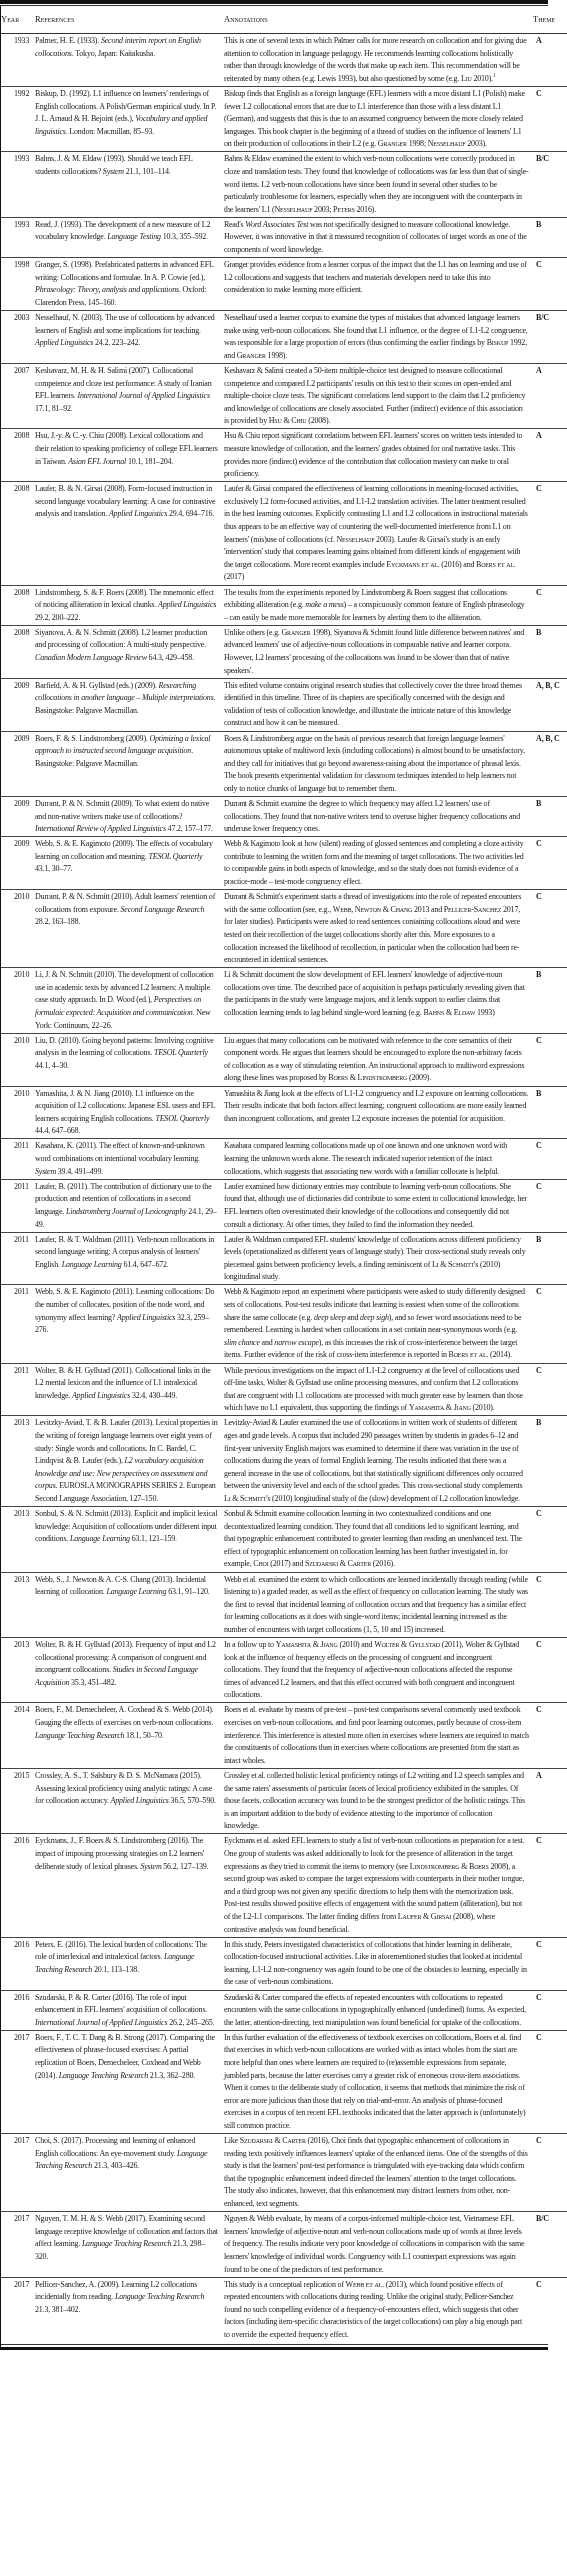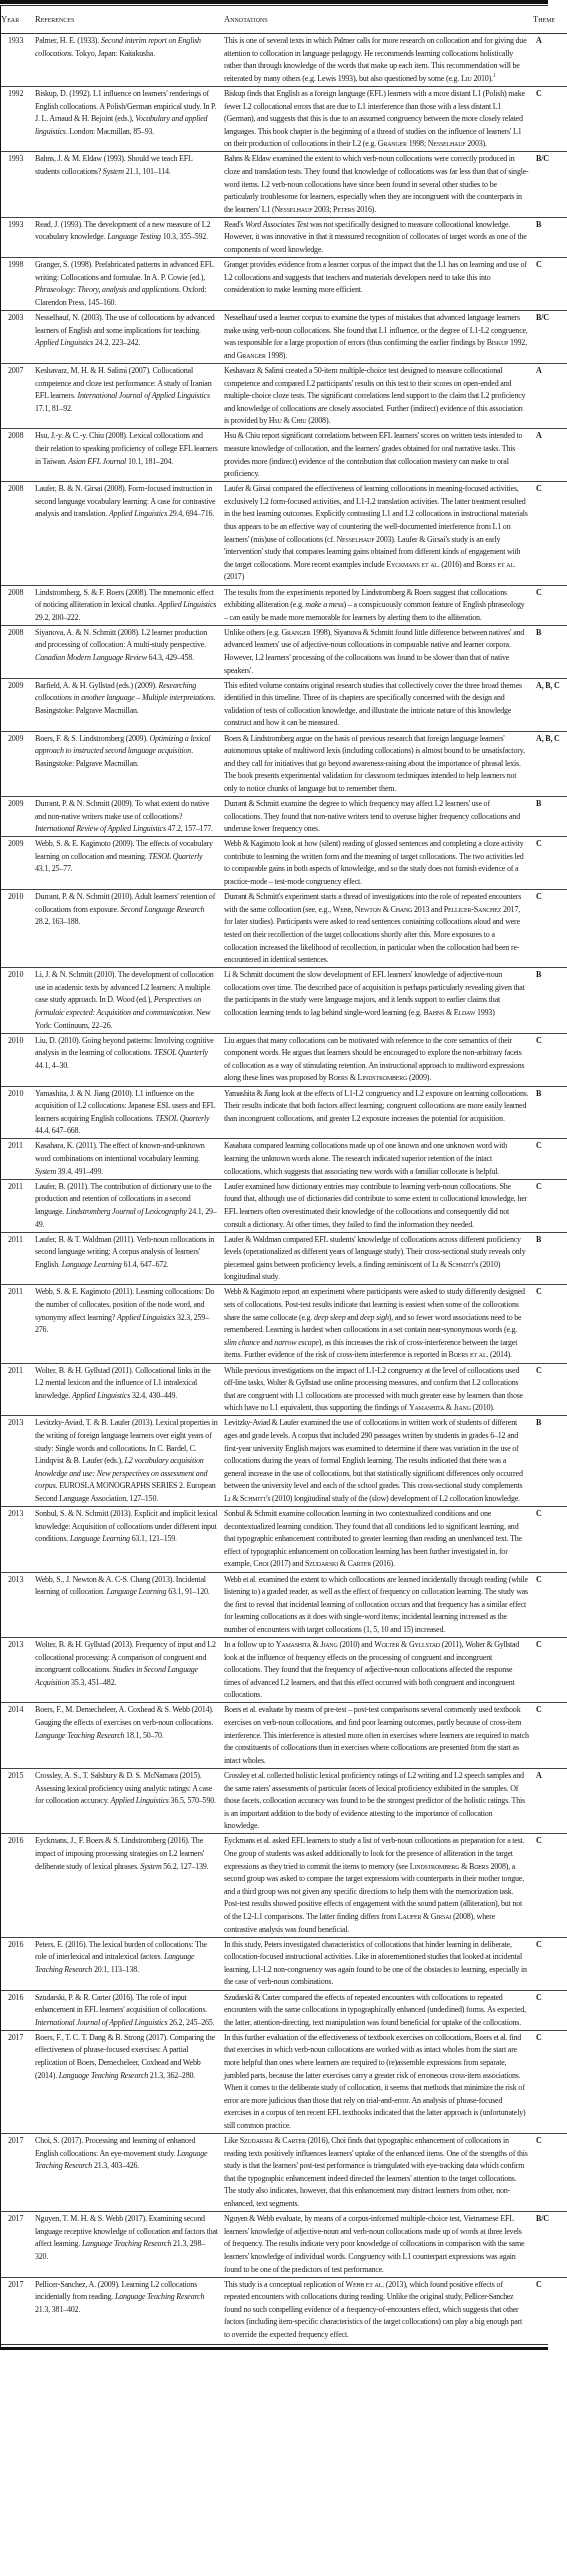--- a/index.html
+++ b/index.html
@@ -34,21 +34,21 @@
     vertical-align: top;
     letter-spacing: 0;
   }
   thead th.h-year { padding-left: 1px; }
   tbody td {
     vertical-align: top;
     padding: 1px 0 0.5px 0;
     border-top: 1px solid #444;
   }
   tbody tr:first-child td { border-top: none; }
-  td.year { padding-left: 8px; }
+  td.year { padding-left: 14px; }
   td.ref { padding-right: 6.2px; }
   td.ann { padding-right: 4.1px; }
   td.theme { font-weight: bold; padding-left: 3.1px; white-space: nowrap; }
   .ref i, .ann i { font-style: italic; }
   .ann b { font-weight: normal; letter-spacing: -0.3px; }
   .sc { font-variant: small-caps; }
   sup { font-size: 5.2px; line-height: 0; }
   .bottom-rule-thin { height: 1px; background: #333; margin-top: 2.1px; }
   .bottom-rule-gap { height: 1.5px; background: #fff; }
   .bottom-rule-thick { height: 3.1px; background: #111; }
@@ -158,21 +158,21 @@
     <td class="theme">A, B, C</td>
   </tr>
         <tr>
     <td class="year">2009</td>
     <td class="ref"><span>Durrant, P. &amp; N. Schmitt (2009). To what extent do native and non-native writers make use of collocations? </span><i>International Review of Applied Linguistics</i><span> 47.2, 157–177.</span></td>
     <td class="ann"><b>Durrant &amp; Schmitt</b><span> examine the degree to which frequency may affect L2 learners' use of collocations. They found that non-native writers tend to overuse higher frequency collocations and underuse lower frequency ones.</span></td>
     <td class="theme">B</td>
   </tr>
         <tr>
     <td class="year">2009</td>
-    <td class="ref"><span>Webb, S. &amp; E. Kagimoto (2009). The effects of vocabulary learning on collocation and meaning. </span><i>TESOL Quarterly</i><span> 43.1, 25–77.</span></td>
+    <td class="ref"><span>Webb, S. &amp; E. Kagimoto (2009). The effects of vocabulary learning on collocation and meaning. </span><i>TESOL Quarterly</i><span> 43.1, 30–77.</span></td>
     <td class="ann"><b>Webb &amp; Kagimoto</b><span> look at how (silent) reading of glossed sentences and completing a cloze activity contribute to learning the written form and the meaning of target collocations. The two activities led to comparable gains in both aspects of knowledge, and so the study does not furnish evidence of a practice-mode – test-mode congruency effect.</span></td>
     <td class="theme">C</td>
   </tr>
         <tr>
     <td class="year">2010</td>
     <td class="ref"><span>Durrant, P. &amp; N. Schmitt (2010). Adult learners' retention of collocations from exposure. </span><i>Second Language Research</i><span> 28.2, 163–188.</span></td>
     <td class="ann"><b>Durrant &amp; Schmitt</b><span>'s experiment starts a thread of investigations into the role of repeated encounters with the same collocation (see, e.g., </span><span class="sc">Webb, Newton &amp; Chang</span><span> 2013 and </span><span class="sc">Pellicer-Sanchez</span><span> 2017, for later studies). Participants were asked to read sentences containing collocations aloud and were tested on their recollection of the target collocations shortly after this. More exposures to a collocation increased the likelihood of recollection, in particular when the collocation had been re-encountered in identical sentences.</span></td>
     <td class="theme">C</td>
   </tr>
         <tr>

